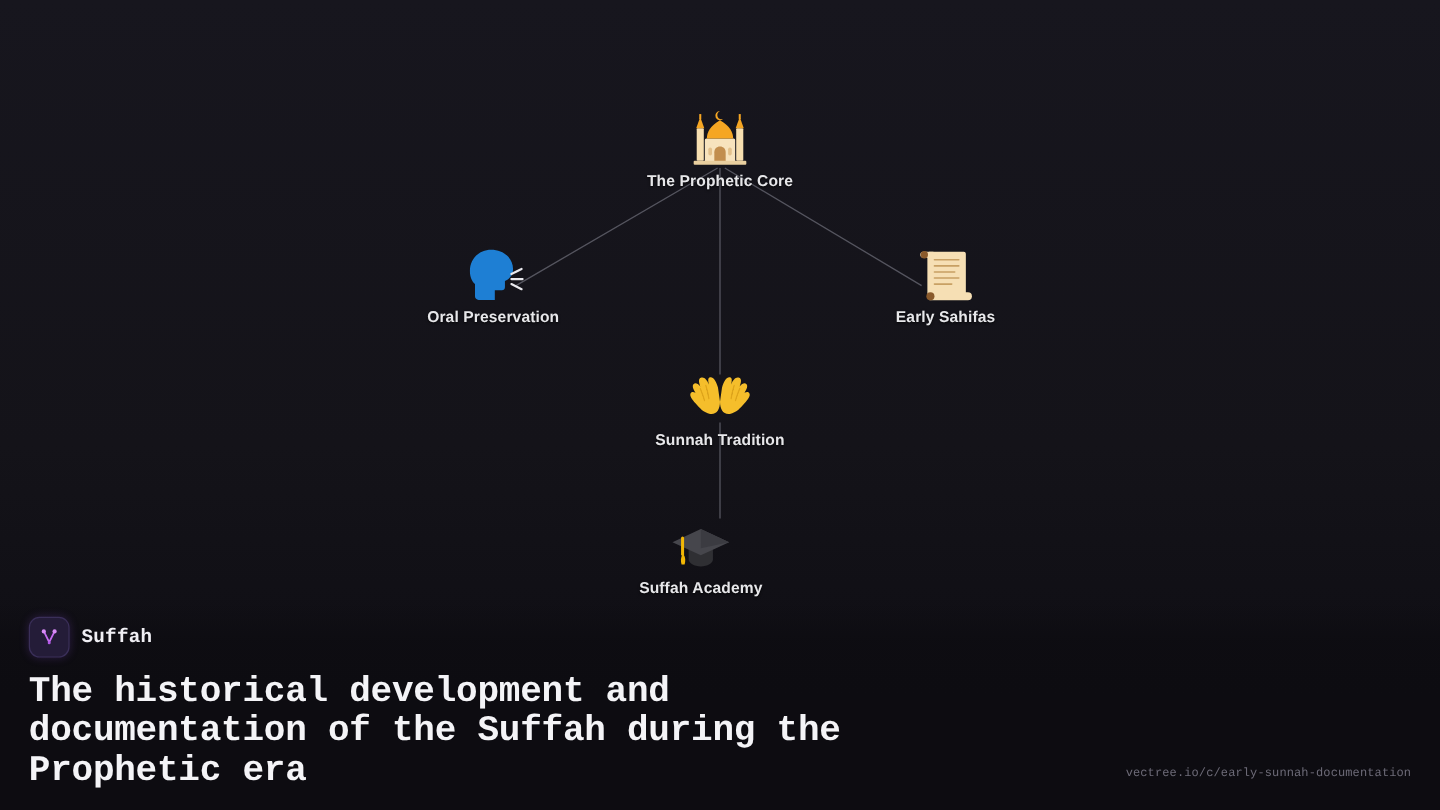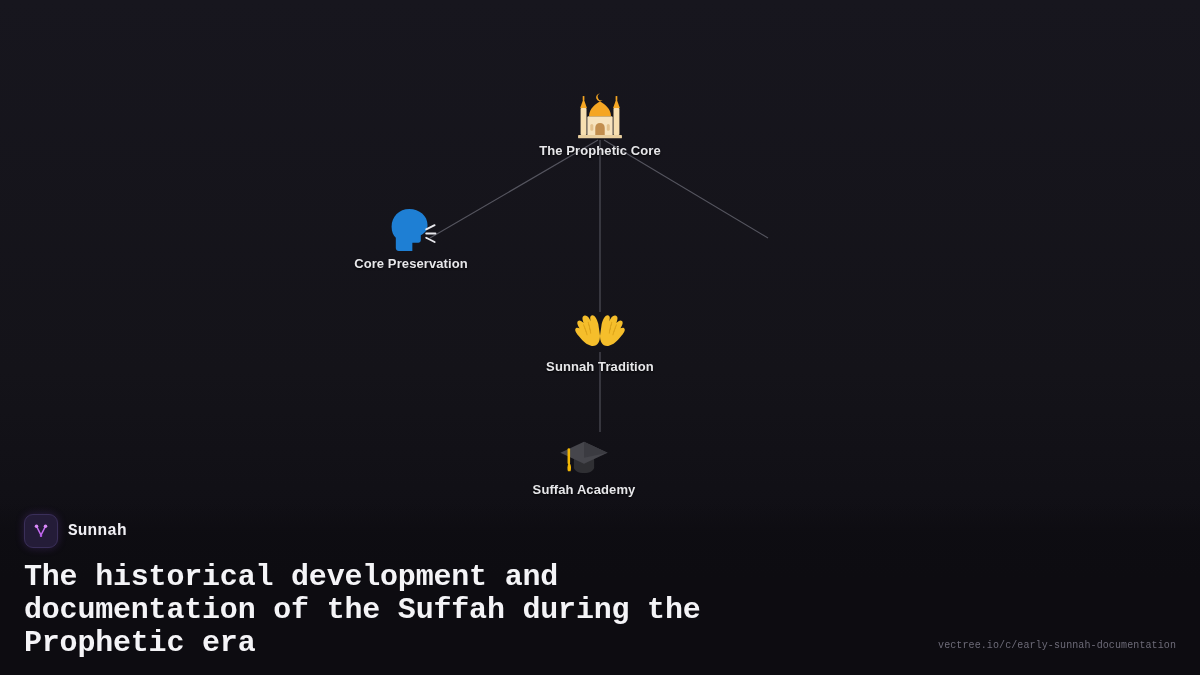--- a/index.html
+++ b/index.html
@@ -171,23 +171,42 @@
       <span class="node-emoji">
         <svg class="glyph" viewBox="0 0 64 64" aria-hidden="true">
           <path d="M30 6 C18 6 9 15 9 27 c0 6 2 10 5 13 v12 c0 2 1.6 3.6 3.6 3.6 h16 V46 h7 c1.7 0 3-1.3 3-3 v-6 c6-3 8-7 8-12 C51.6 14 42 6 30 6 Z" fill="#1e7fd4"></path>
           <g stroke="#e9e9ee" stroke-width="2.2" stroke-linecap="round">
             <line x1="50" y1="30" x2="60" y2="25"></line>
             <line x1="50" y1="35" x2="61" y2="35"></line>
             <line x1="50" y1="40" x2="60" y2="45"></line>
           </g>
         </svg>
       </span>
-      <span class="node-label">Core Preservation</span>
-    </div>
-
+      <span class="node-label">Oral Preservation</span>
+    </div>
+
+    <div class="node" style="left:788px; top:200px;">
+      <span class="node-emoji">
+        <svg class="glyph" viewBox="0 0 64 64" aria-hidden="true">
+          <rect x="14" y="8" width="38" height="44" rx="2" fill="#f6dfb4"></rect>
+          <g stroke="#c8a063" stroke-width="1.6" stroke-linecap="round">
+            <line x1="21" y1="16" x2="45" y2="16"></line>
+            <line x1="21" y1="22" x2="45" y2="22"></line>
+            <line x1="21" y1="28" x2="41" y2="28"></line>
+            <line x1="21" y1="34" x2="45" y2="34"></line>
+            <line x1="21" y1="40" x2="38" y2="40"></line>
+          </g>
+          <path d="M10 8 h10 v6 h-10 a3 3 0 0 1 0 -6 Z" fill="#f6dfb4"></path>
+          <circle cx="11" cy="11" r="3.6" fill="#8a5a2b"></circle>
+          <path d="M16 48 h38 a4 4 0 0 1 0 8 H16 Z" fill="#f6dfb4"></path>
+          <circle cx="17" cy="52" r="4" fill="#8a5a2b"></circle>
+        </svg>
+      </span>
+      <span class="node-label">Early Sahifas</span>
+    </div>
 
     <div class="node" style="left:600px; top:303px;">
       <span class="node-emoji">
         <svg class="glyph" viewBox="0 0 64 64" aria-hidden="true">
 
           <path d="M30 20 c-2-7-5-11-8-10 -2 .7-2 3 -1 7 -2-5-5-8-8-6.5 -2.6 1.3-2 4.5 -.4 8.6 -2.6-3-5-4-6.6-2.4 -1.8 1.8-.6 5 1.8 8.6 -2.4-1.4-4.4-1-5 .8 -.8 2.4 1.6 5.6 5 9.6 4 4.6 8 9.4 14.4 10.4 C29 47 32 41 32 34 Z" fill="#f5be2b"></path>
 
           <path d="M34 20 c2-7 5-11 8-10 2 .7 2 3 1 7 2-5 5-8 8-6.5 2.6 1.3 2 4.5 .4 8.6 2.6-3 5-4 6.6-2.4 1.8 1.8 .6 5 -1.8 8.6 2.4-1.4 4.4-1 5 .8 .8 2.4-1.6 5.6-5 9.6 -4 4.6-8 9.4-14.4 10.4 C35 47 32 41 32 34 Z" fill="#f5be2b"></path>
           <g stroke="#d99d14" stroke-width="1.2" stroke-linecap="round" opacity="0.75">
             <path d="M18 18 c1.5 5 2.5 9 3 13"></path>
@@ -220,21 +239,21 @@
       <div id="brand-logo">
         <svg width="20" height="20" viewBox="0 0 24 24" aria-hidden="true">
           <g stroke="#c56bf0" stroke-width="1.8" stroke-linecap="round" fill="none">
             <path d="M7 7 L12 17 L17 7"></path>
           </g>
           <circle cx="6.6" cy="6.2" r="2.1" fill="#d98cf7"></circle>
           <circle cx="17.4" cy="6.2" r="2.1" fill="#d98cf7"></circle>
           <circle cx="12" cy="17.6" r="1.5" fill="#b158e6"></circle>
         </svg>
       </div>
-      <span id="brand-name">Sunnah</span>
+      <span id="brand-name">Suffah</span>
     </div>
 
     <h1 id="headline">The historical development and
 documentation of the Suffah during the
 Prophetic era</h1>
 
     <div id="url-text">vectree.io/c/early-sunnah-documentation</div>
   </div>
 </div>
 

